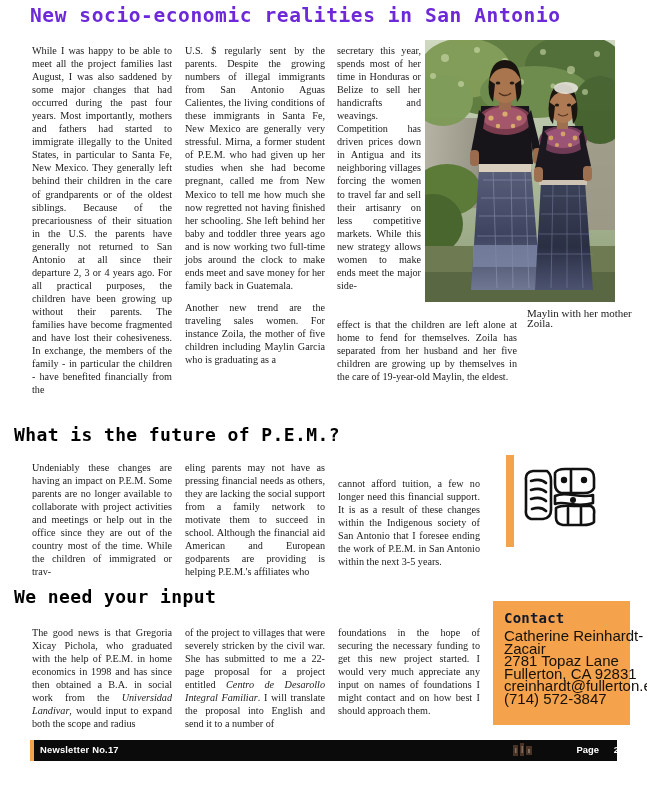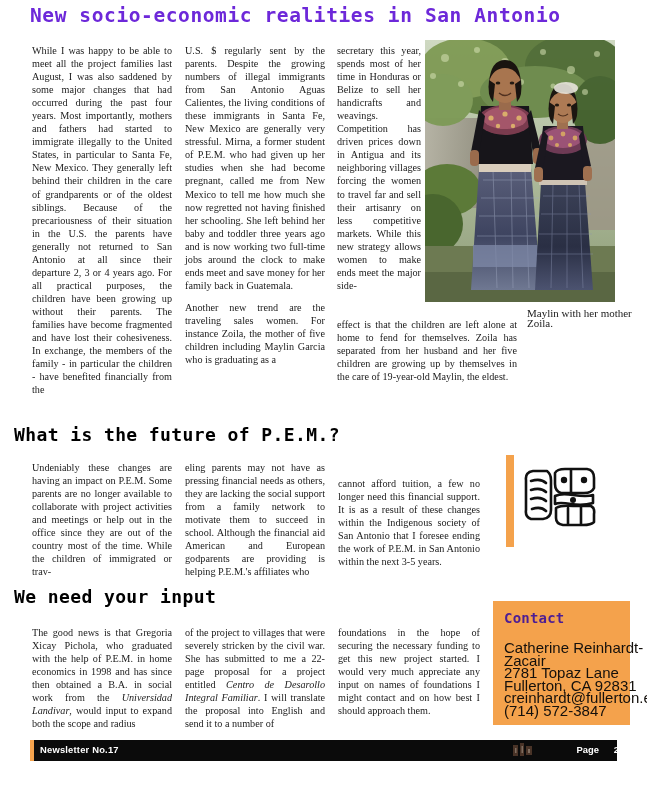--- a/index.html
+++ b/index.html
@@ -107,23 +107,23 @@
     position: absolute;
     left: 493px; top: 601px;
     width: 137px; height: 124px;
     background: #F4A24C;
     padding: 9px 9px 0 11px;
   }
   .contact-title {
     font-family: "DejaVu Sans Mono", monospace;
     font-size: 14px;
     font-weight: bold;
-    color: #4c1d95;
+    color: #0f172a;
     letter-spacing: 0.2px;
-    margin-bottom: 16px;
+    margin-bottom: 4px;
   }
   .contact-lines {
     font-family: Liberation Sans, sans-serif;
     font-size: 15px;
     line-height: 12.6px;
     color: #14100c;
   }
   .contact-lines div { white-space: nowrap; }
 
   

